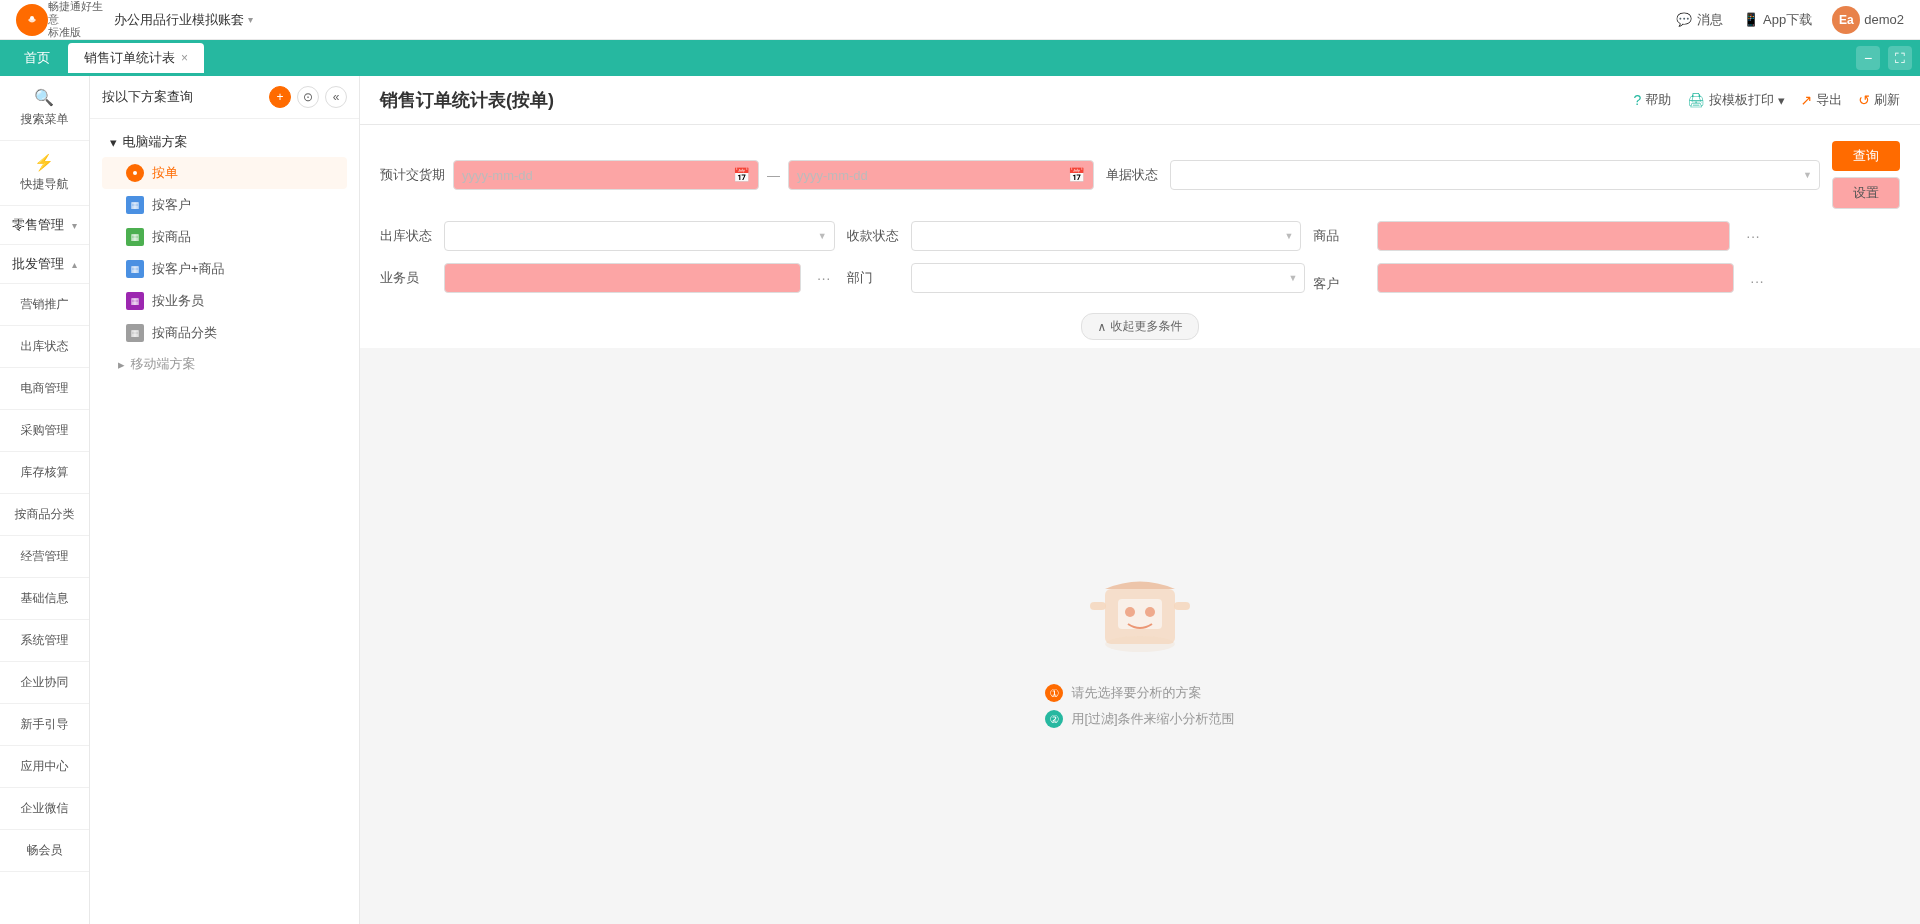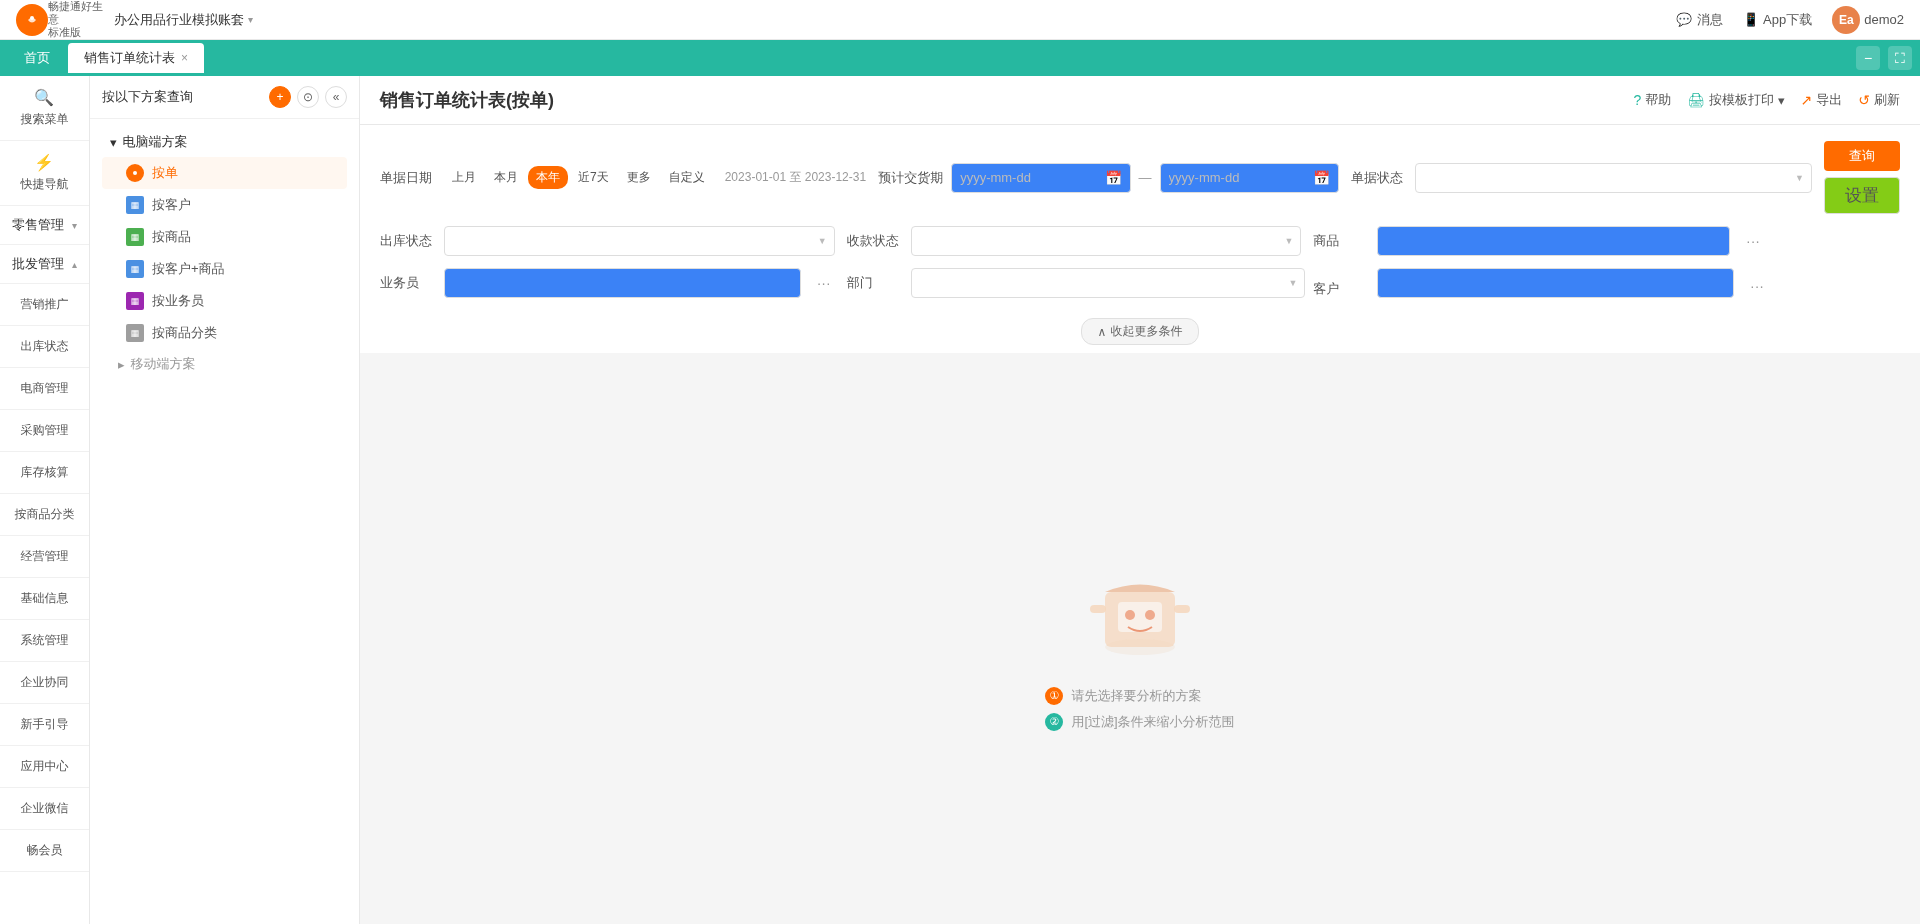--- a/index.html
+++ b/index.html
@@ -330,21 +330,21 @@
       margin-left: 4px;
     }
     .input-field {
       width: 100%;
       height: 30px;
       border: 1px solid #ddd;
       border-radius: 4px;
       padding: 0 8px;
       font-size: 13px;
       color: #333;
-      background: #3b82f6;
+      background: #fca5a5;
       outline: none;
     }
     .input-field::placeholder { color: #bbb; }
     .select-field {
       width: 100%;
       height: 30px;
       border: 1px solid #ddd;
       border-radius: 4px;
       padding: 0 8px;
       font-size: 13px;
@@ -454,25 +454,25 @@
       background: #ff6b00;
       color: white;
       border: none;
       border-radius: 4px;
       font-size: 13px;
       cursor: pointer;
       white-space: nowrap;
     }
     .setting-btn {
       padding: 6px 20px;
-      background: #84cc16;
+      background: #fca5a5;
       color: #555;
       border: 1px solid #ddd;
       border-radius: 4px;
-      font-size: 17px;
+      font-size: 13px;
       cursor: pointer;
       white-space: nowrap;
     }
     .btn-group {
       display: flex;
       flex-direction: column;
       gap: 6px;
       flex-shrink: 0;
     }
 
@@ -684,32 +684,20 @@
             <span class="icon orange">↺</span>
             <span>刷新</span>
           </div>
         </div>
       </div>
 
       <div class="filter-section">
 
         <div style="display:flex; align-items:center; gap:12px; padding-bottom:12px;">
 
-          <div style="display:flex; align-items:center; gap:8px; flex:0 0 auto;">
-            <span class="filter-label">单据日期</span>
-            <div style="display:flex; align-items:center; gap:2px;">
-              <span class="date-tab">上月</span>
-              <span class="date-tab">本月</span>
-              <span class="date-tab active">本年</span>
-              <span class="date-tab">近7天</span>
-              <span class="date-tab">更多</span>
-              <span class="date-tab">自定义</span>
-            </div>
-            <span class="date-range-text">2023-01-01 至 2023-12-31</span>
-          </div>
 
           <div style="display:flex; align-items:center; gap:8px; flex:1;">
             <span class="filter-label">预计交货期</span>
             <div class="input-with-icon" style="flex:1;">
               <input class="input-field" type="text" placeholder="yyyy-mm-dd" style="">
               <span class="input-icon">📅</span>
             </div>
             <span style="color:#999;">—</span>
             <div class="input-with-icon" style="flex:1;">
               <input class="input-field" type="text" placeholder="yyyy-mm-dd" style="">

